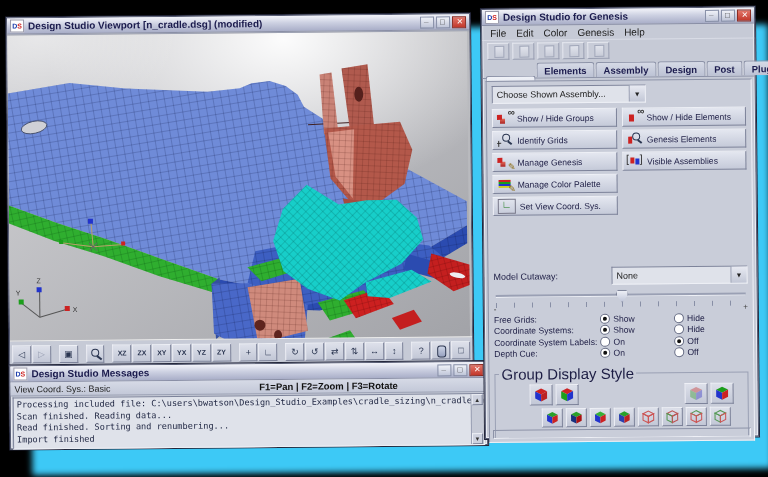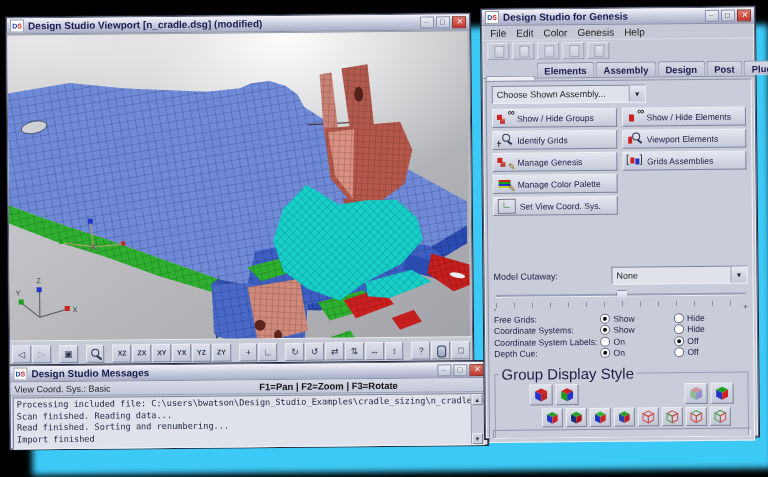--- a/index.html
+++ b/index.html
@@ -506,26 +506,26 @@
           </div>
         <div class="col">
 
             <button class="abtn">
               <span class="bicon ic-she"></span>
               <span class="albl">Show / Hide Elements</span>
             </button>
 
             <button class="abtn">
               <span class="bicon ic-ide has-mag"></span>
-              <span class="albl">Viewport Elements</span>
+              <span class="albl">Genesis Elements</span>
             </button>
 
             <button class="abtn">
               <span class="bicon ic-ma"></span>
-              <span class="albl">Grids Assemblies</span>
+              <span class="albl">Visible Assemblies</span>
             </button>
           </div>
       </div>
 
       <div class="cutrow">
         <span class="plabel">Model Cutaway:</span>
         <div class="dd cutaway">
           <span class="val">None</span>
           <span class="arr"></span>
         </div>

